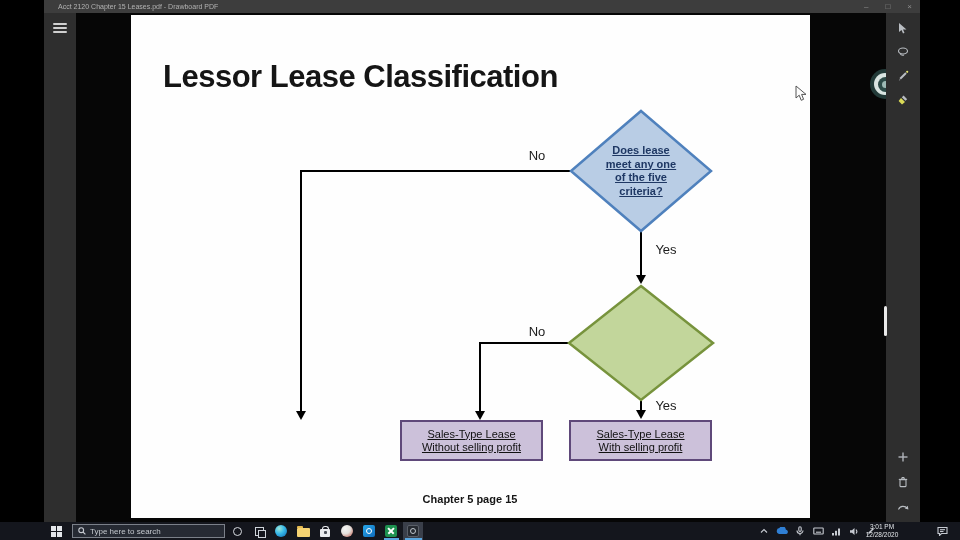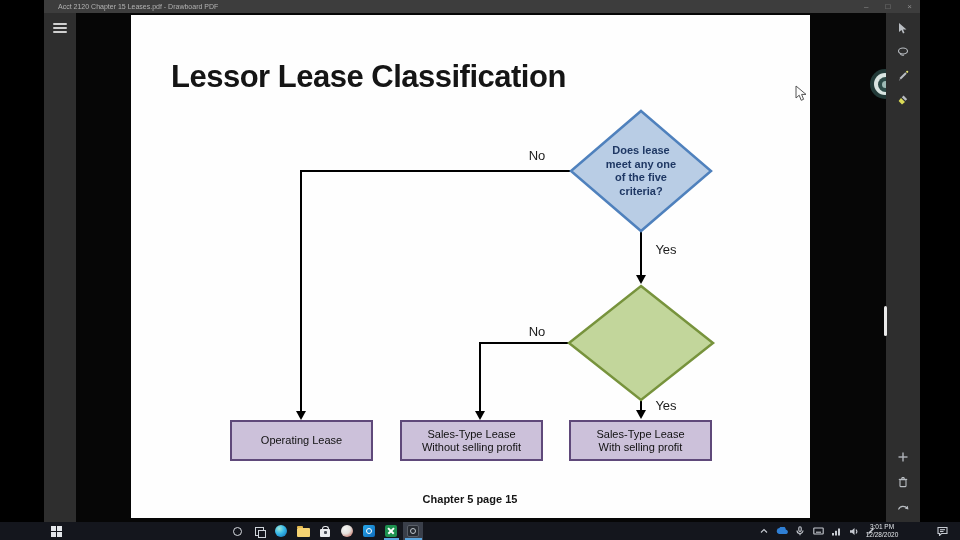--- a/index.html
+++ b/index.html
@@ -21,30 +21,30 @@
   .hamburger { position:absolute; left:9px; top:8px; width:14px; cursor:pointer; }
   .hamburger i { display:block; height:2px; background:#cfcfcf; margin:2px 0; border-radius:1px; }
   .tools-top { position:absolute; top:8px; left:0; width:100%; display:flex; flex-direction:column; align-items:center; gap:10px; }
   .tools-bottom { position:absolute; bottom:8px; left:0; width:100%; display:flex; flex-direction:column; align-items:center; gap:11px; }
   .tool { width:14px; height:14px; display:flex; align-items:center; justify-content:center; }
 
   
   .canvas { position:absolute; left:32px; right:34px; top:13px; bottom:0; background:#060606; }
   .page { position:absolute; left:55px; top:2px; width:679px; height:503px; background:#fefefe; }
 
-  .slide-title { position:absolute; left:40px; top:44px; font-size:31px; font-weight:700;
+  .slide-title { position:absolute; left:32px; top:44px; font-size:31px; font-weight:700;
                  letter-spacing:-0.5px; color:#151515; white-space:nowrap; }
 
   .flow { position:absolute; left:0; top:0; }
   .conn { fill:none; stroke:var(--arrow,#000); stroke-width:2px; }
   .arrowhead { fill:var(--arrow,#000); }
   .d-blue  { fill:var(--diamond-blue-fill,#b9cde5); stroke:var(--diamond-blue-border,#4f81bd); stroke-width:2.5px; }
   .d-green { fill:var(--diamond-green-fill,#c2d69b); stroke:var(--diamond-green-border,#77933c); stroke-width:2.5px; }
 
-  .preline { white-space:pre-line; }
+  .preline { white-space:pre-line;text-decoration:underline; }
   .d-text { position:absolute; width:130px; text-align:center; font-size:11px; font-weight:700; line-height:13.5px; }
   .d-text.blue  { left:445px; top:129px; color:var(--diamond-blue-text,#1f3864); }
   .d-text.green { left:445px; top:302px; color:var(--diamond-green-text,#33331c); }
 
   .branch-label { position:absolute; width:40px; text-align:center; font-size:13px; color:#1c1c1c; }
 
   .flowbox { position:absolute; width:143px; height:41px; top:405px;
              background:var(--box-purple-fill,#ccc1da); border:2px solid var(--box-purple-border,#5f497a);
              display:flex; align-items:center; justify-content:center; text-align:center;
              font-size:11px; line-height:13px; color:#111; }
@@ -151,21 +151,20 @@
       <div class="d-text blue preline">Does lease
 meet any one
 of the five
 criteria?</div>
 
       <div class="branch-label" style="left:386px; top:133px;">No</div>
       <div class="branch-label" style="left:515px; top:227px;">Yes</div>
       <div class="branch-label" style="left:386px; top:309px;">No</div>
       <div class="branch-label" style="left:515px; top:383px;">Yes</div>
 
-      <div class="flowbox preline" style="left:99px;">Operating Lease</div>
       <div class="flowbox preline" style="left:269px;">Sales-Type Lease
 Without selling profit</div>
       <div class="flowbox preline" style="left:438px;">Sales-Type Lease
 With selling profit</div>
 
       <div class="caption">Chapter 5 page 15</div>
     </div>
 
     <div class="radial">
       <div class="r2">
@@ -236,20 +235,27 @@
 
   <div class="tb start">
     <span class="winlogo">
         <i></i>
         <i></i>
         <i></i>
         <i></i>
       </span>
   </div>
 
+  <div class="search-box">
+    <svg width="8" height="8" viewBox="0 0 8 8">
+        <circle class="st" cx="3.2" cy="3.2" r="2.4"></circle>
+        <line class="st" x1="5" y1="5" x2="7.4" y2="7.4"></line>
+      </svg>
+    <span>Type here to search</span>
+  </div>
 
   <div class="tb appbtn" style="left:228px;">
       <span class="cortana-ring"></span>
     </div>
   <div class="tb appbtn" style="left:250px;">
       <span class="taskview"></span>
     </div>
   <div class="tb appbtn" style="left:272px;">
       <span class="edge-ball"></span>
     </div>

